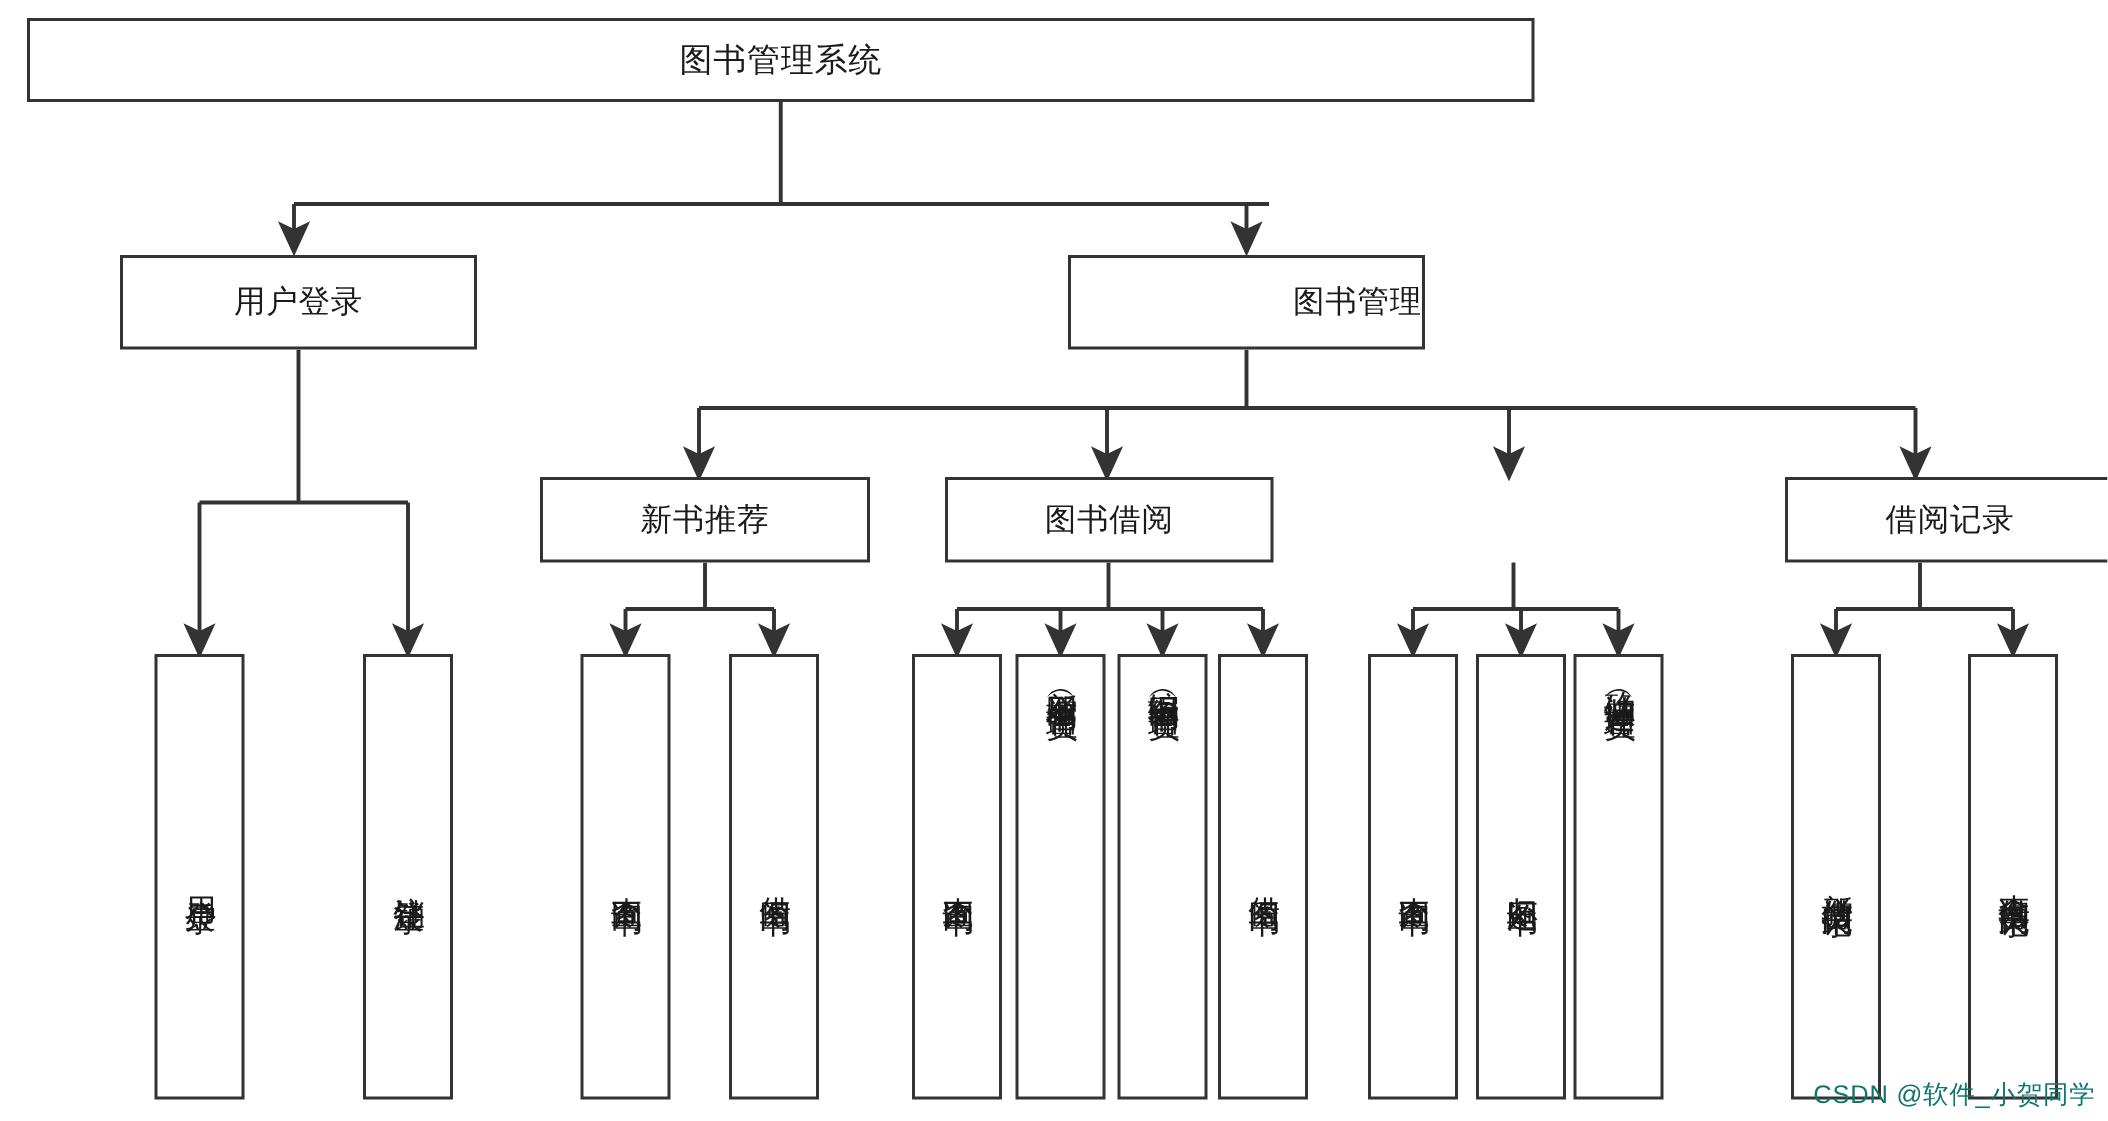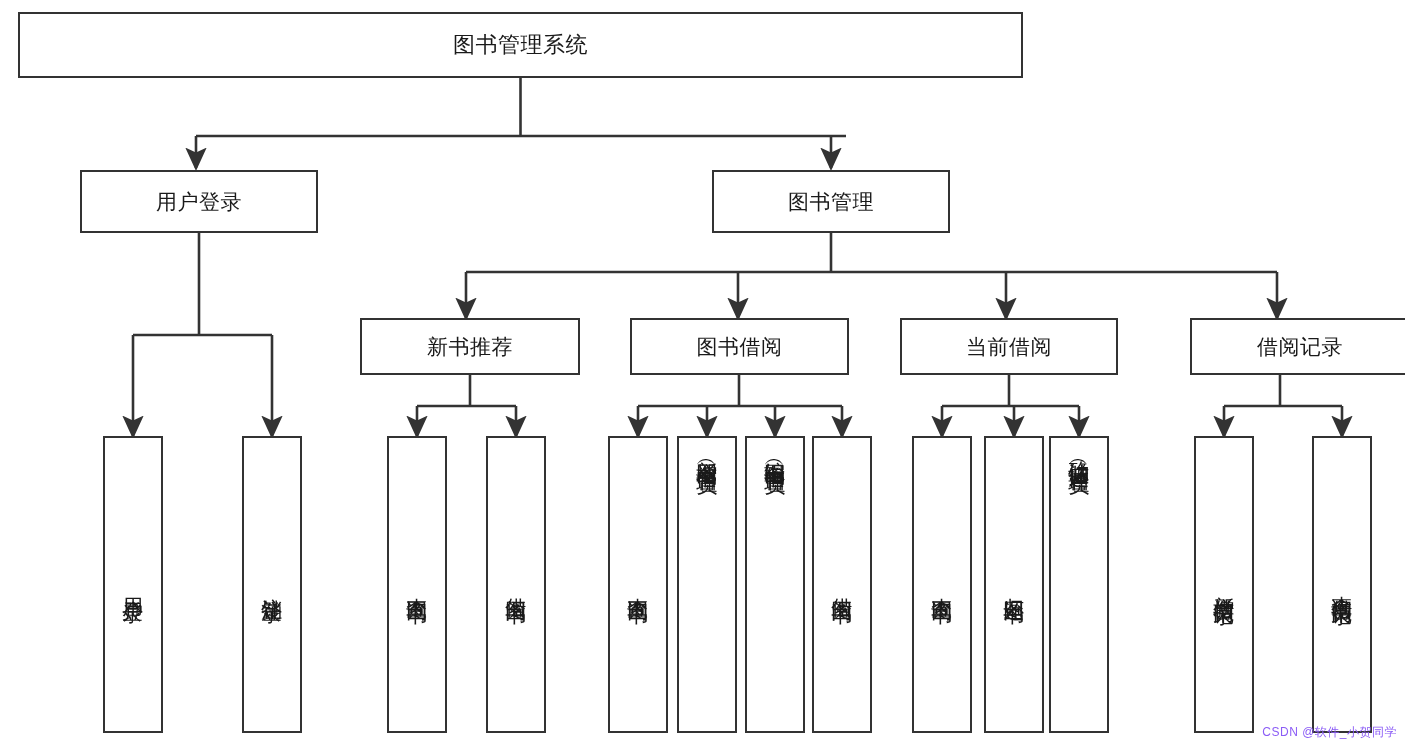--- a/index.html
+++ b/index.html
@@ -63,22 +63,22 @@
     margin-bottom: auto;
   }
   .node-v.center {
     align-items: center;
     padding-top: 0;
   }
   #watermark {
     position: absolute;
     right: 8px;
     bottom: 6px;
-    font-size: 12px;
-    color: #8b5cf6;
+    font-size: 17px;
+    color: #0f766e;
     white-space: nowrap;
     letter-spacing: 0.5px;
   }
 </style>
 </head>
 <body>
 
 <div id="diagram-root">
 
   <svg id="edge-layer" viewBox="0 0 1405 747" width="1405" height="747">
@@ -124,40 +124,37 @@
       <path d="M 1014 406 L 1014 436" marker-end="url(#arrow)"></path>
       <path d="M 1079 406 L 1079 436" marker-end="url(#arrow)"></path>
 
       <path d="M 1280 375 L 1280 406"></path>
       <path d="M 1224 406 L 1342 406"></path>
       <path d="M 1224 406 L 1224 436" marker-end="url(#arrow)"></path>
       <path d="M 1342 406 L 1342 436" marker-end="url(#arrow)"></path>
     </g>
   </svg>
 
-  <div class="node node-h node-root" style="left:18px; top:12px; width:1005px; height:66px;">
+  <div class="node node-h node-root" style="left:18px; top:12px; width:1005px; height:56px;">
     <span>图书管理系统</span>
   </div>
 
   <div class="node node-h" style="left:80px; top:170px; width:238px; height:63px;">
     <span>用户登录</span>
   </div>
-  <div class="node node-h" style="left:712px; top:170px; width:238px; height:63px;">
+  <div class="node node-h" style="left:712px; top:170px; width:238px; height:63px;justify-content:flex-end;">
     <span>图书管理</span>
   </div>
 
   <div class="node node-h" style="left:630px; top:318px; width:219px; height:57px;">
     <span>图书借阅</span>
   </div>
   <div class="node node-h" style="left:360px; top:318px; width:220px; height:57px;">
     <span>新书推荐</span>
   </div>
-  <div class="node node-h" style="left:900px; top:318px; width:218px; height:57px;">
-    <span>当前借阅</span>
-  </div>
   <div class="node node-h" style="left:1170px; top:318px; width:220px; height:57px;margin-left:20px;">
     <span>借阅记录</span>
   </div>
 
   <div class="node node-v center" style="left:103px; top:436px; width:60px; height:297px;">
     <span class="vlabel">用户登录</span>
   </div>
   <div class="node node-v center" style="left:242px; top:436px; width:60px; height:297px;">
     <span class="vlabel">注销登录</span>
   </div>

